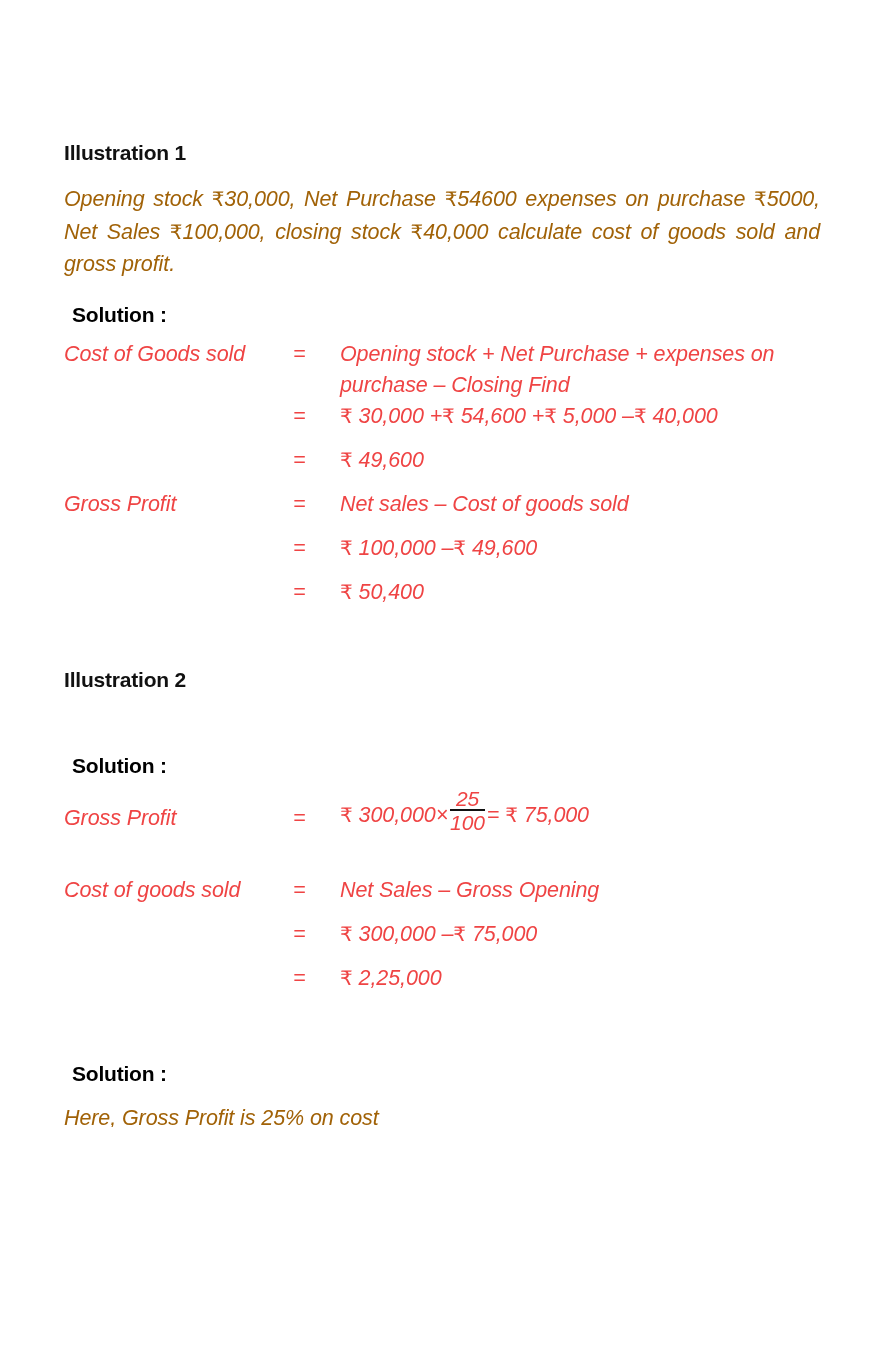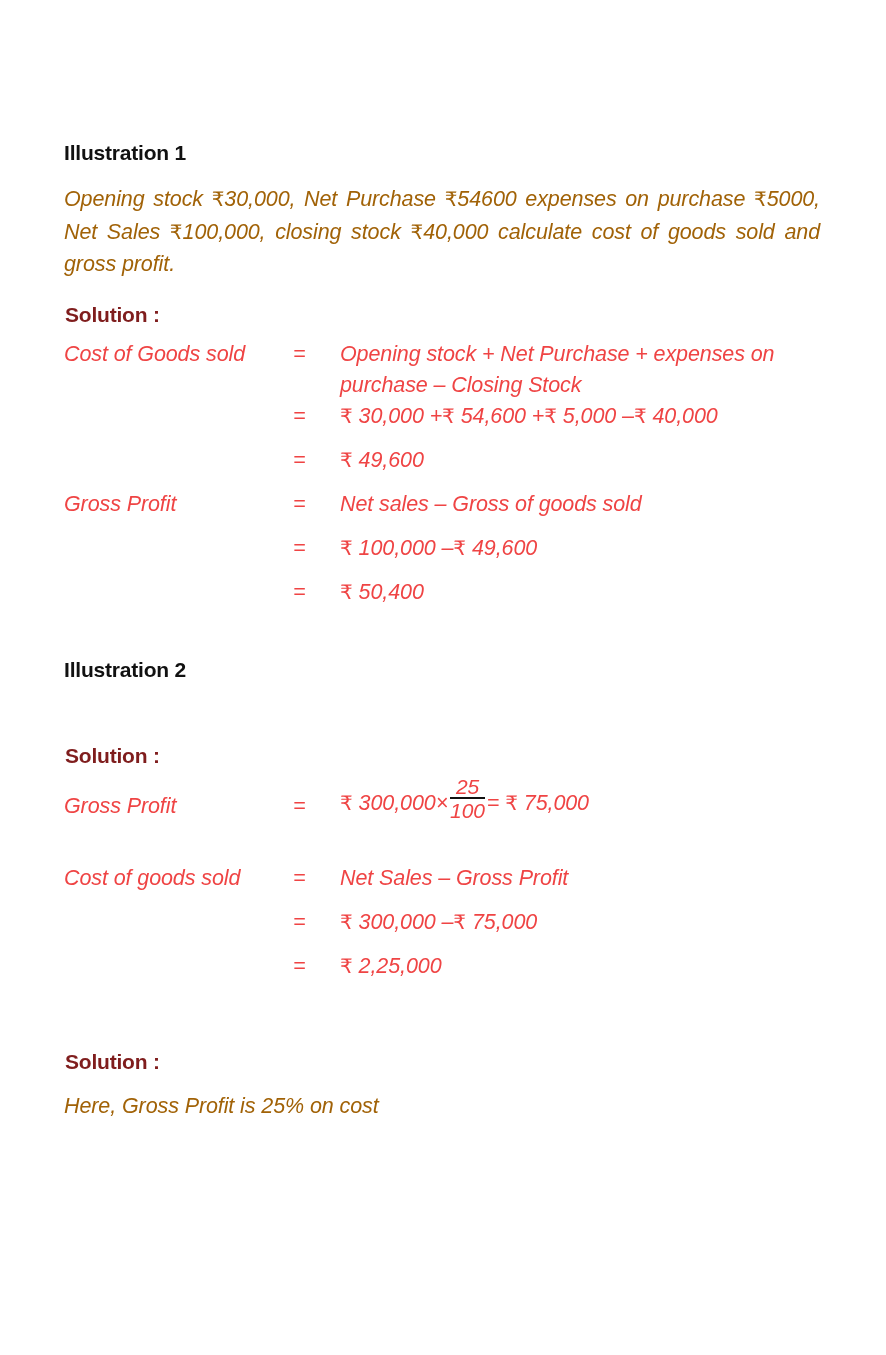--- a/index.html
+++ b/index.html
@@ -29,30 +29,30 @@
     font-weight: bold;
     font-style: normal;
     font-size: 21px;
     letter-spacing: -0.2px;
     margin: 0;
     padding: 0;
     line-height: 1.25;
     color: #111111;
   }
   .h-illus { margin-top: 0; }
-  .block-gap-illus2 { margin-top: 36px; }
+  .block-gap-illus2 { margin-top: 46px; }
   .block-gap-illus3 { margin-top: 26px; }
 
   .h-solution {
     font-weight: bold;
     font-size: 21px;
-    margin: 1px;
+    margin: 8px;
     line-height: 1.25;
     letter-spacing: -0.2px;
-    color: #7f1d1d;
+    color: #000000;
   }
 
   
   .para {
     font-style: italic;
     font-size: 21.5px;
     line-height: 32.5px;
     margin: 0;
     color: #a16207;
     letter-spacing: -0.1px;
@@ -146,36 +146,36 @@
 
     <div class="para justify gap-after-heading">Opening stock <span class="rupee">₹</span>30,000, Net Purchase <span class="rupee">₹</span>54600 expenses on purchase <span class="rupee">₹</span>5000, Net Sales <span class="rupee">₹</span>100,000, closing stock <span class="rupee">₹</span>40,000 calculate cost of goods sold and gross profit.</div>
 
     <div class="h-solution gap-before-solution">Solution :</div>
 
     <table class="eq-table" style="margin-top:11px;">
       <tbody>
           <tr class="row-h">
         <td class="col-label">Cost of Goods sold</td>
         <td class="col-eq">=</td>
-        <td class="col-val">Opening stock + Net Purchase + expenses on purchase – Closing Stock</td>
+        <td class="col-val">Opening stock + Net Purchase + expenses on purchase – Closing Find</td>
       </tr>
       <tr class="row-h">
         <td class="col-label"></td>
         <td class="col-eq">=</td>
         <td class="col-val"><span class="rupee">₹</span> 30,000 +<span class="rupee">₹</span> 54,600 +<span class="rupee">₹</span> 5,000 –<span class="rupee">₹</span> 40,000</td>
       </tr>
       <tr class="row-h">
         <td class="col-label"></td>
         <td class="col-eq">=</td>
         <td class="col-val"><span class="rupee">₹</span> 49,600</td>
       </tr>
       <tr class="row-h">
         <td class="col-label">Gross Profit</td>
         <td class="col-eq">=</td>
-        <td class="col-val">Net sales – Gross of goods sold</td>
+        <td class="col-val">Net sales – Cost of goods sold</td>
       </tr>
       <tr class="row-h">
         <td class="col-label"></td>
         <td class="col-eq">=</td>
         <td class="col-val"><span class="rupee">₹</span> 100,000 –<span class="rupee">₹</span> 49,600</td>
       </tr>
       <tr class="row-h">
         <td class="col-label"></td>
         <td class="col-eq">=</td>
         <td class="col-val"><span class="rupee">₹</span> 50,400</td>
@@ -199,21 +199,21 @@
         </td>
       </tr>
     </tbody>
       </table>
 
     <table class="eq-table" style="margin-top:42px;">
       <tbody>
           <tr class="row-h">
         <td class="col-label">Cost of goods sold</td>
         <td class="col-eq">=</td>
-        <td class="col-val">Net Sales – Gross Profit</td>
+        <td class="col-val">Net Sales – Gross Opening</td>
       </tr>
       <tr class="row-h">
         <td class="col-label"></td>
         <td class="col-eq">=</td>
         <td class="col-val"><span class="rupee">₹</span> 300,000 –<span class="rupee">₹</span> 75,000</td>
       </tr>
       <tr class="row-h">
         <td class="col-label"></td>
         <td class="col-eq">=</td>
         <td class="col-val"><span class="rupee">₹</span> 2,25,000</td>

